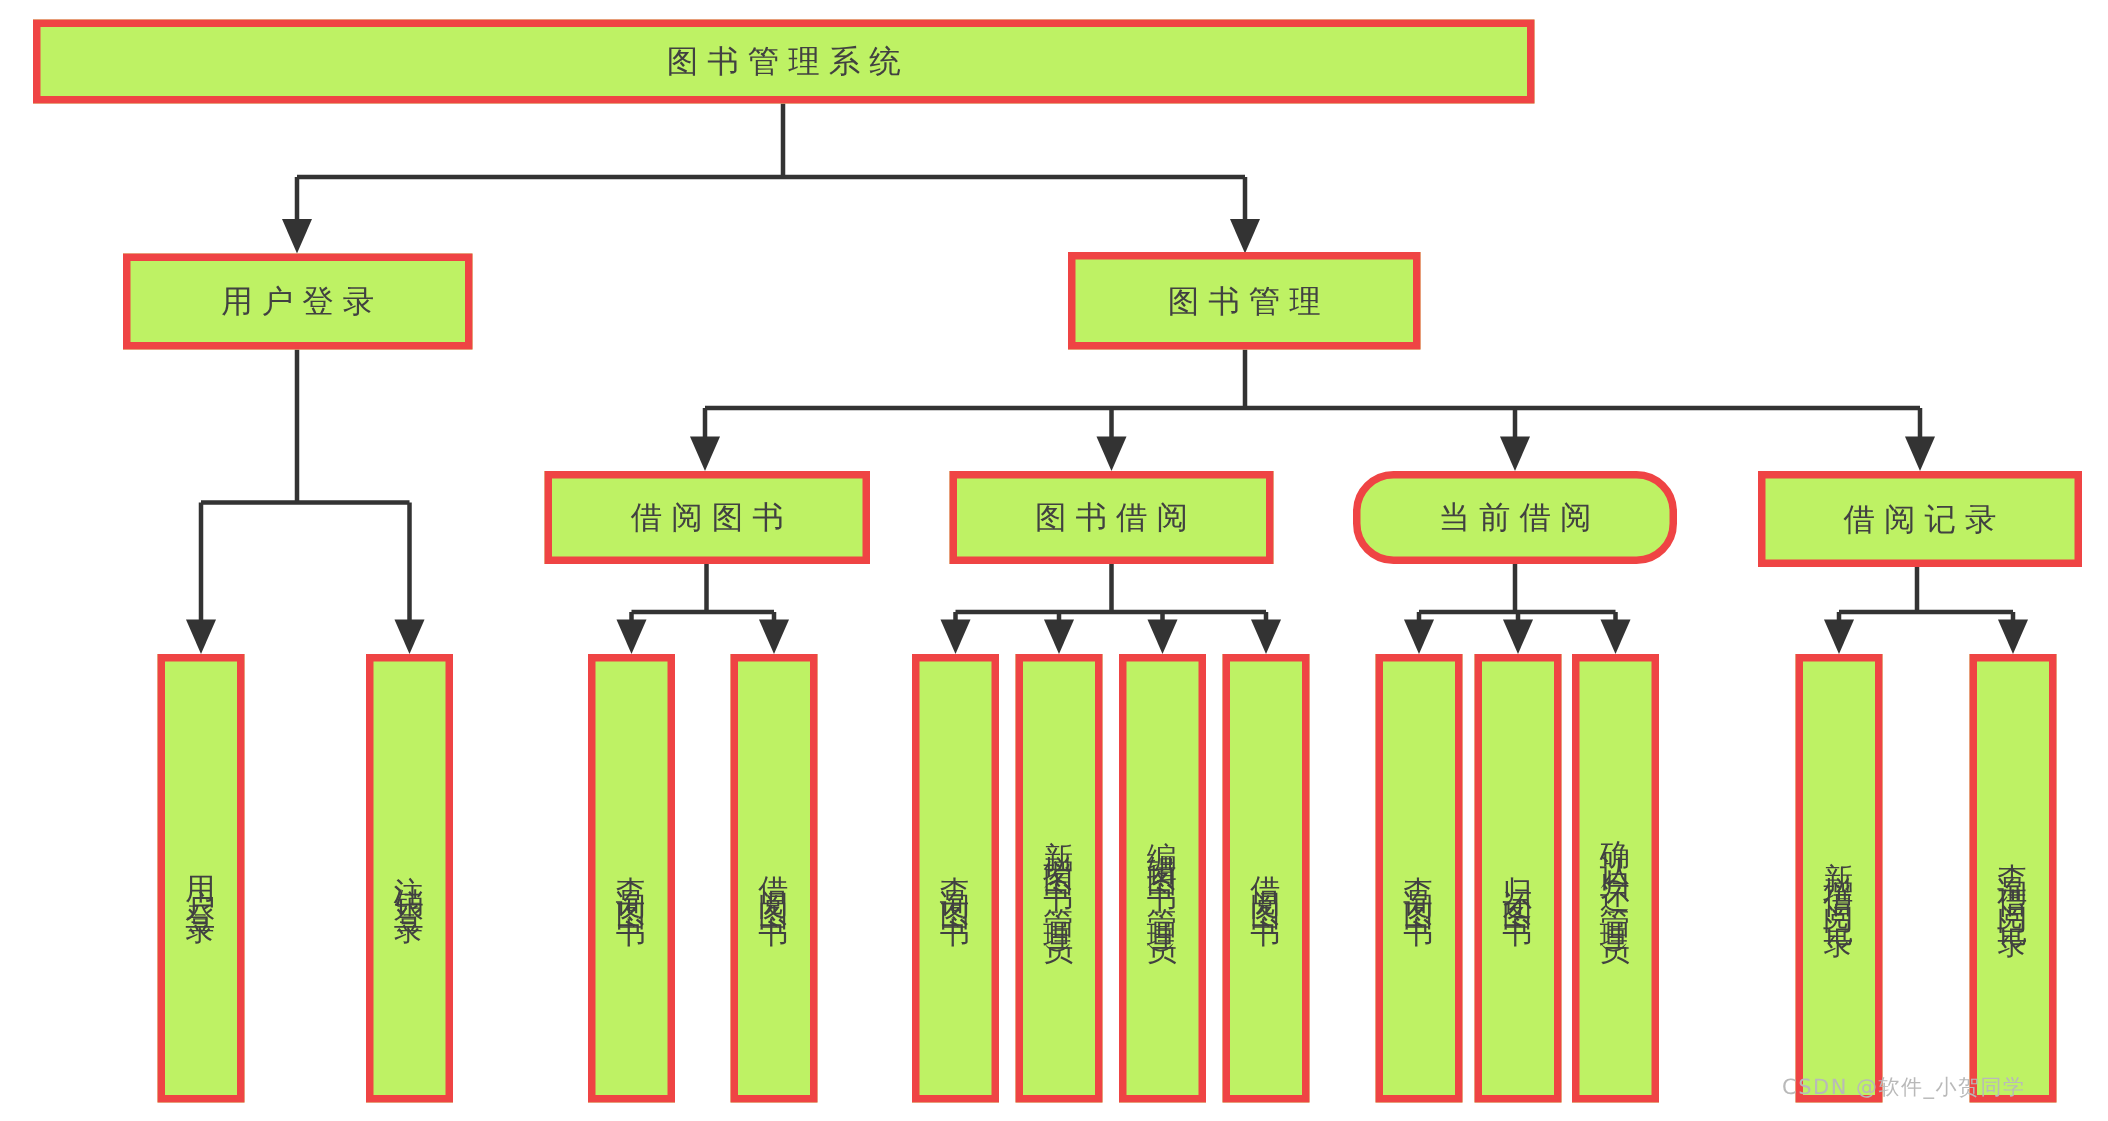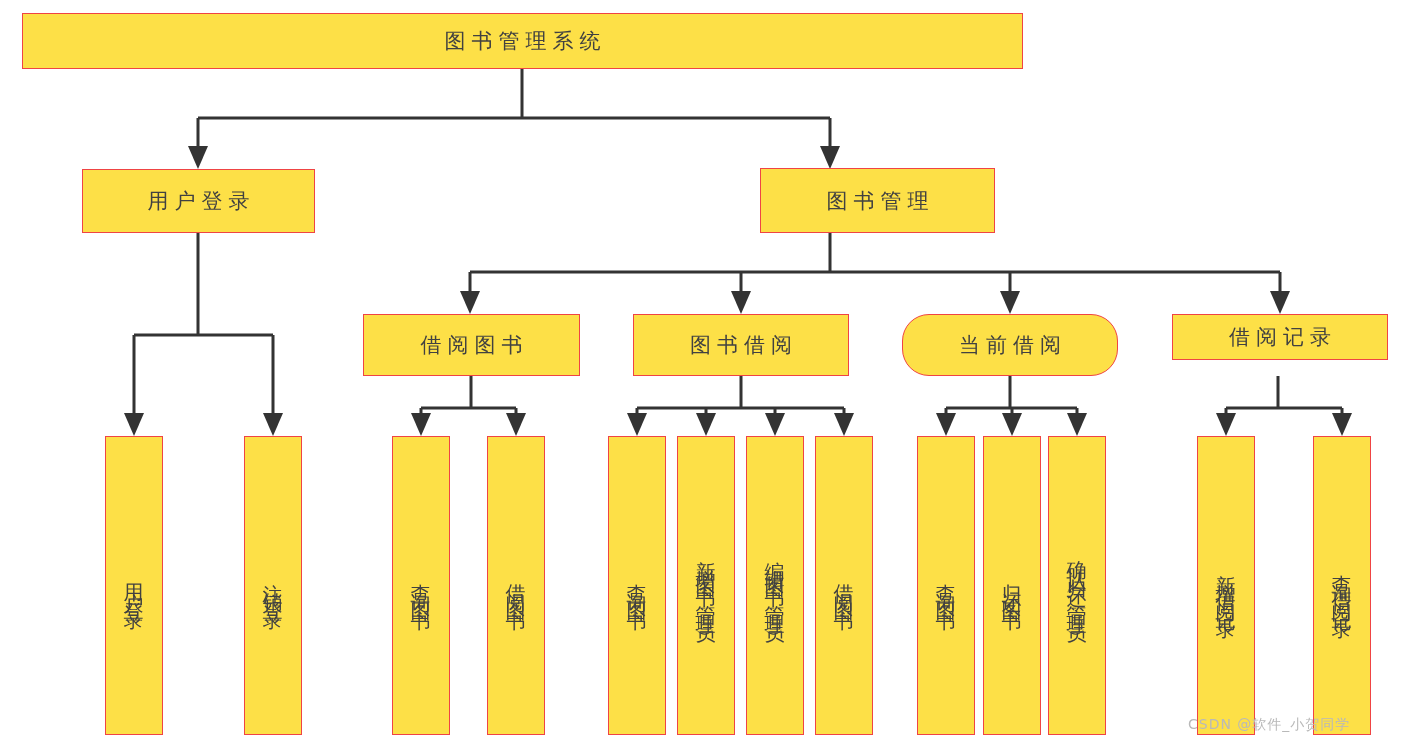--- a/index.html
+++ b/index.html
@@ -13,22 +13,22 @@
   }
   #connectors {
     position: absolute;
     left: 0; top: 0;
     width: 1405px; height: 747px;
     z-index: 1;
   }
   .node {
     position: absolute;
     box-sizing: border-box;
-    border: 1px solid #ef4444;
-    background: #fde047;
+    border: 5px solid #ef4444;
+    background: #bef264;
     display: flex;
     align-items: center;
     justify-content: center;
     z-index: 2;
     color: #414141;
   }
   .hbox {
     font-size: 21px;
     letter-spacing: 6px;
     text-indent: 6px;
@@ -115,34 +115,34 @@
     </g>
   </svg>
 
   <div class="node hbox" style="left:22px; top:13px; width:1001px; height:56px;">
     <span>图书管理系统</span>
   </div>
 
   <div class="node hbox" style="left:82px; top:169px; width:233px; height:64px;">
     <span>用户登录</span>
   </div>
-  <div class="node hbox" style="left:712px; top:168px; width:235px; height:65px;margin-left:48px;">
+  <div class="node hbox" style="left:712px; top:168px; width:235px; height:65px;">
     <span>图书管理</span>
   </div>
 
   <div class="node hbox" style="left:363px; top:314px; width:217px; height:62px;">
     <span>借阅图书</span>
   </div>
   <div class="node hbox" style="left:633px; top:314px; width:216px; height:62px;">
     <span>图书借阅</span>
   </div>
   <div class="node hbox" style="left:902px; top:314px; width:216px; height:62px;border-radius:27px;">
     <span>当前借阅</span>
   </div>
-  <div class="node hbox" style="left:1172px; top:314px; width:216px; height:46px;">
+  <div class="node hbox" style="left:1172px; top:314px; width:216px; height:64px;">
     <span>借阅记录</span>
   </div>
 
   <div class="node vbox" style="left:105px;">
     <span class="vtext">用户登录</span>
   </div>
   <div class="node vbox" style="left:244px;">
     <span class="vtext">注销登录</span>
   </div>
 

